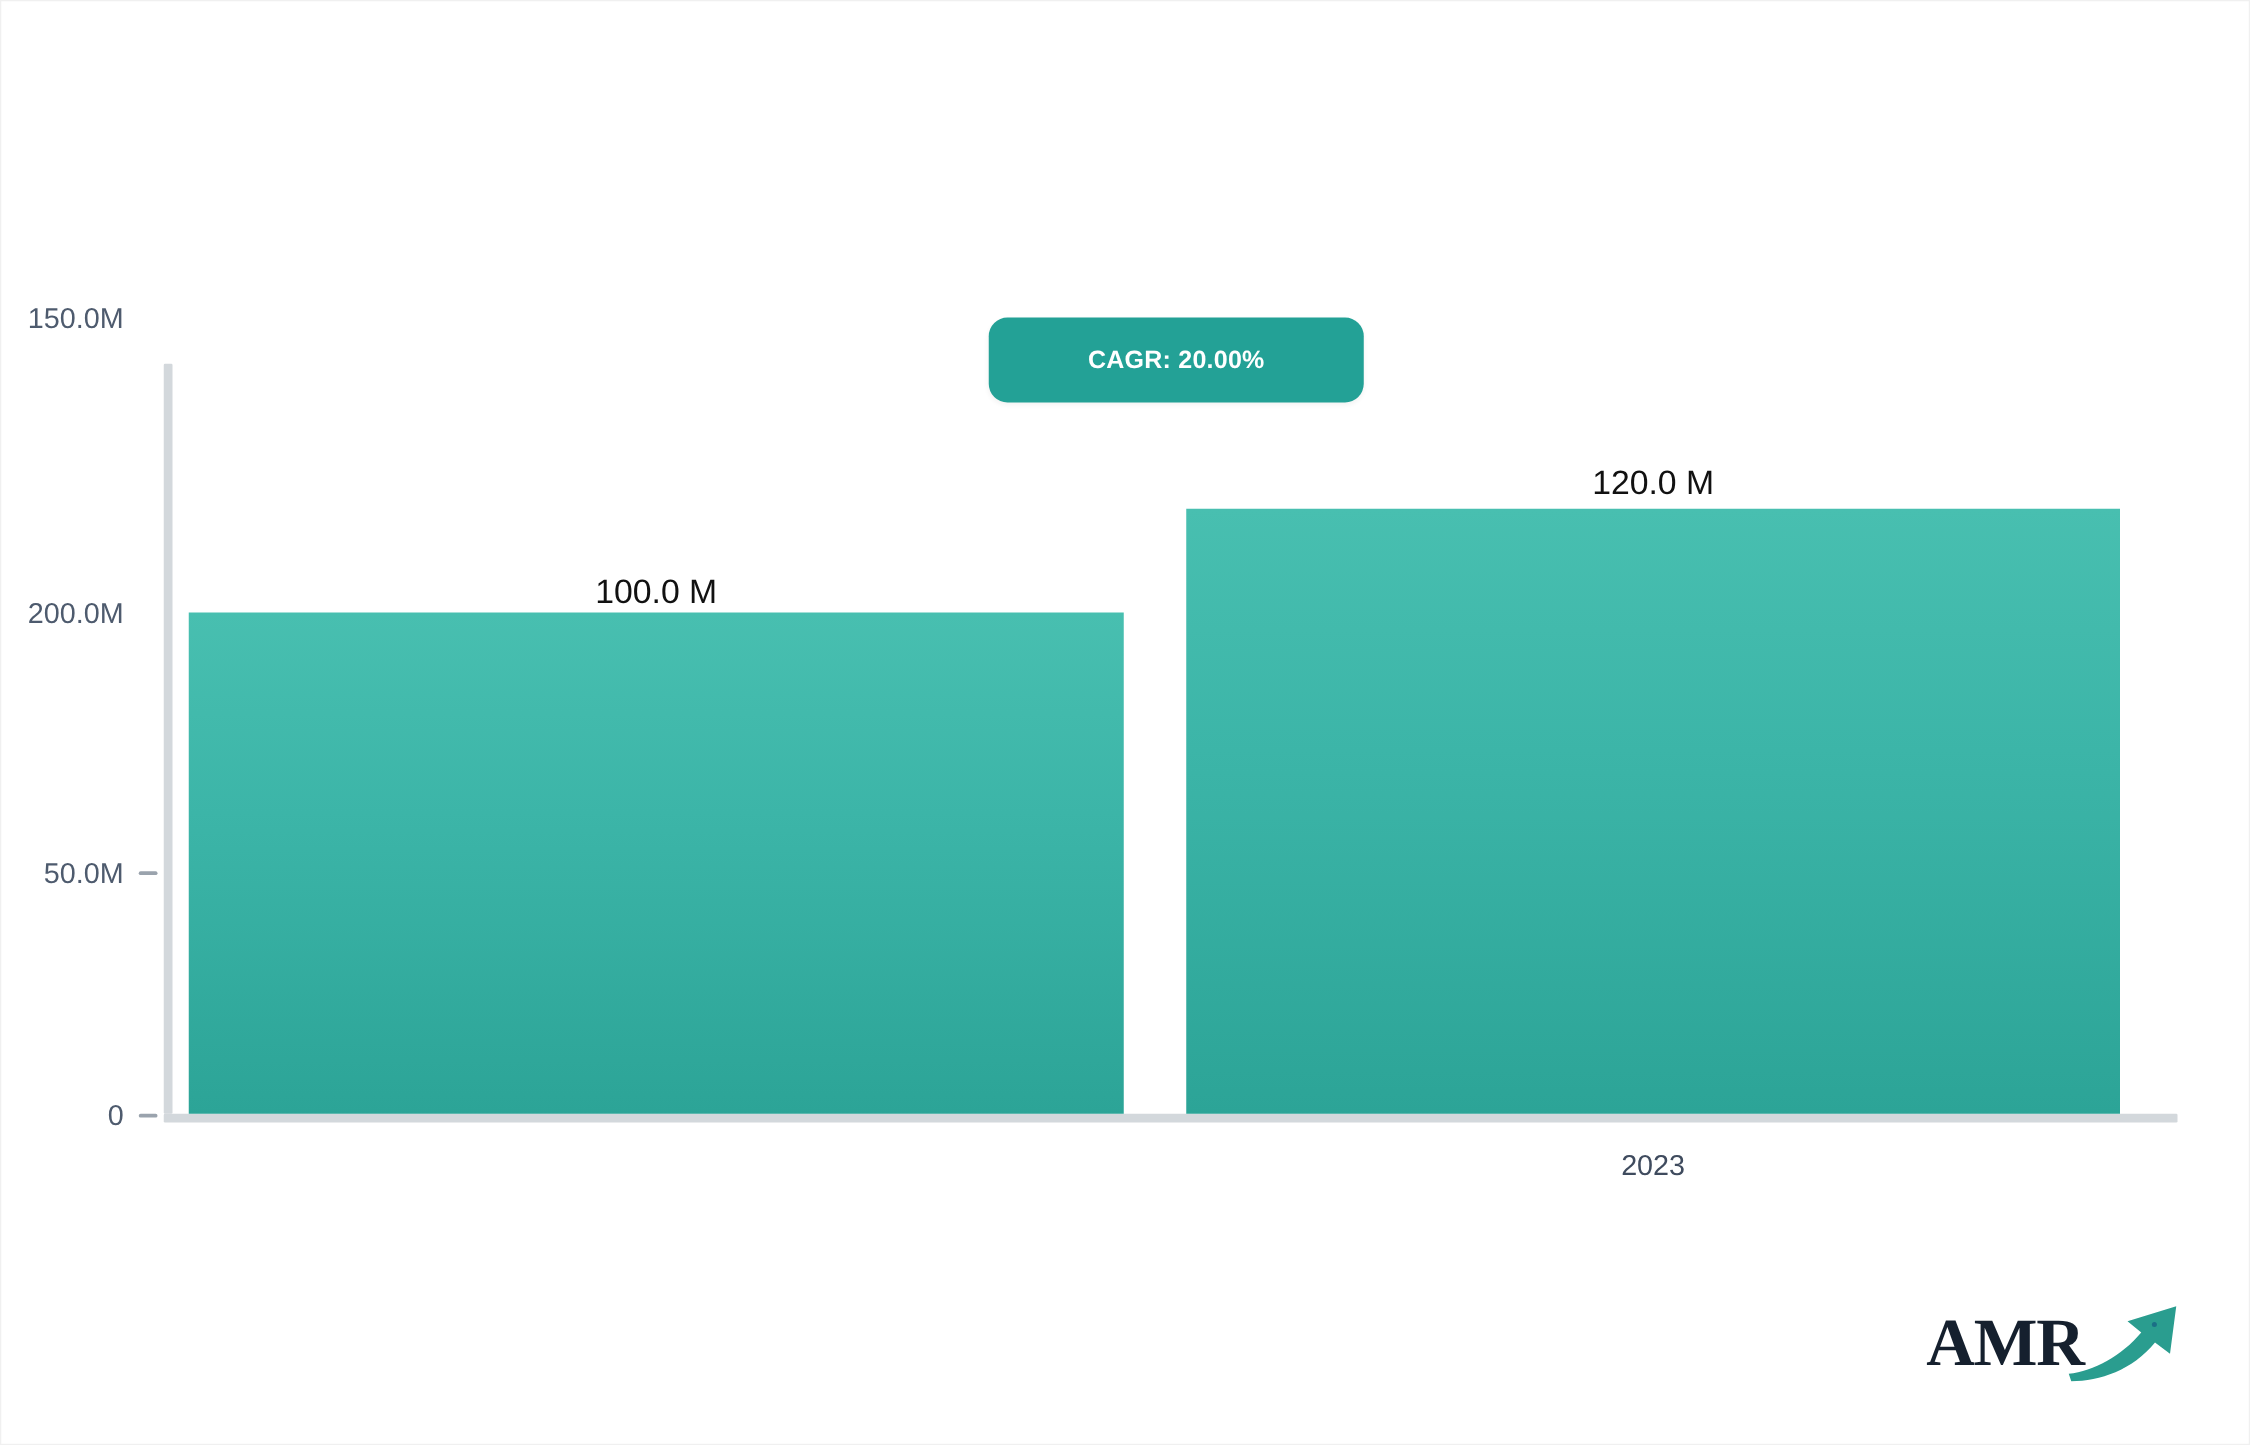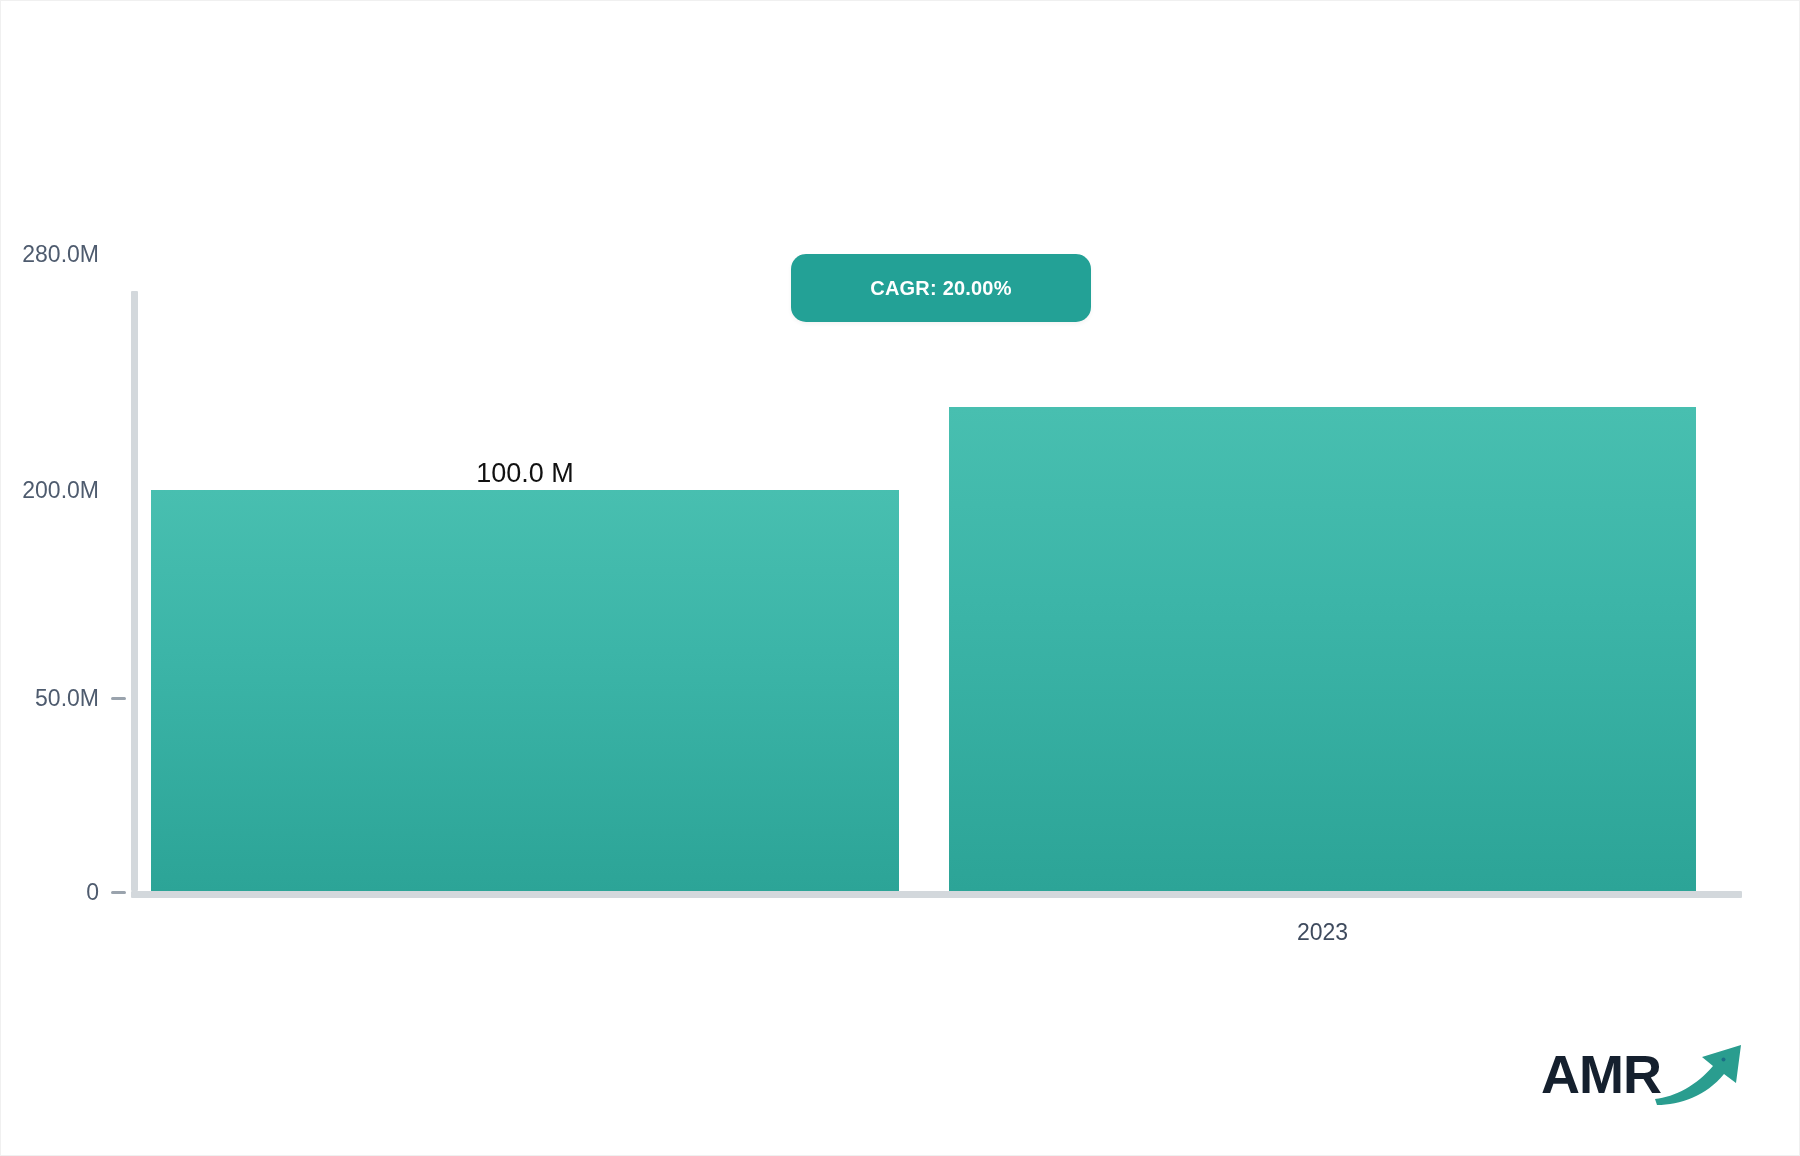--- a/index.html
+++ b/index.html
@@ -148,20 +148,21 @@
   }
   #amr-logo .logo-text {
     position: absolute;
     left: 0;
     top: 8px;
     font-size: 54px;
     font-weight: bold;
     color: #15202e;
     letter-spacing: -1px;
     line-height: 1;
+    font-family: Liberation Serif, serif;
   }
   #amr-logo .logo-arrow {
     position: absolute;
     left: 112px;
     top: 0px;
   }
 </style>
 </head>
 <body>
 
@@ -171,36 +172,37 @@
 
   <div id="cagr-badge">
     <span class="cagr-text">CAGR: 20.00%</span>
   </div>
 
   <div id="plot-area">
 
     <div class="y-axis-line"></div>
     <div class="x-axis-line"></div>
 
-    <div class="y-tick-label" style="top:242px;">280.0M</div>
+    <div class="y-tick-label" style="top:242px;">150.0M</div>
 
     <div class="y-tick-label" style="top:478px;">200.0M</div>
 
     <div class="y-tick-label" style="top:686px;">50.0M</div>
     <div class="y-tick-mark" style="top:696px;"></div>
 
     <div class="y-tick-label" style="top:880px;">0</div>
     <div class="y-tick-mark" style="top:890px;"></div>
 
     <div class="bar" style="left:150px; top:489px; width:748px; height:401px;"></div>
 
     <div class="bar" style="left:948px; top:406px; width:747px; height:484px;"></div>
 
     <div class="bar-value-label" style="left:150px; top:459px; width:748px;">100.0 M</div>
 
+    <div class="bar-value-label" style="left:948px; top:372px; width:747px;">120.0 M</div>
 
 
     <div class="x-tick-label" style="left:948px; width:747px;">2023</div>
 
   </div>
 
   <div id="amr-logo">
     <span class="logo-text">AMR</span>
     <span class="logo-arrow">
       <svg width="100" height="68" viewBox="0 0 100 68" xmlns="http://www.w3.org/2000/svg">

